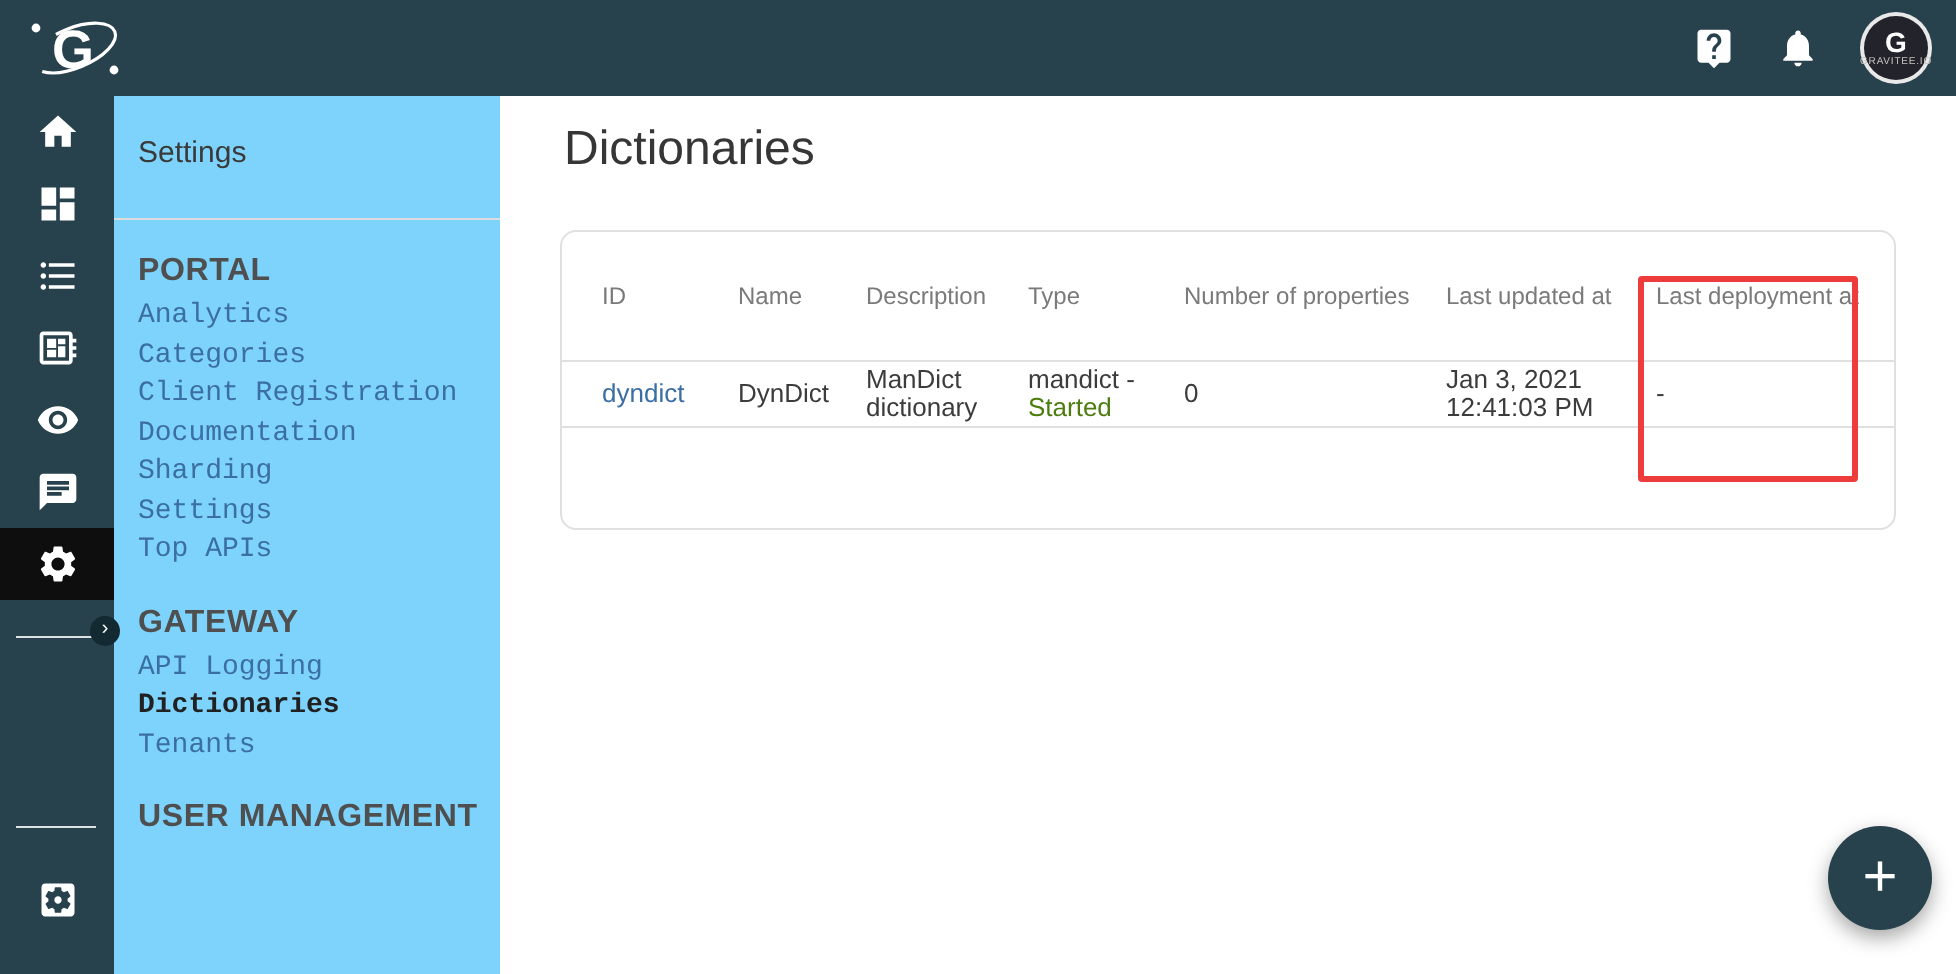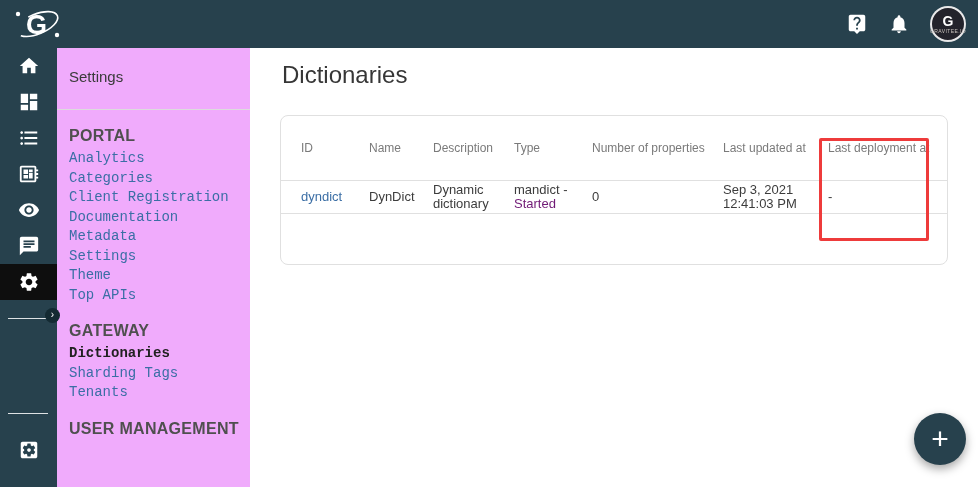--- a/index.html
+++ b/index.html
@@ -25,21 +25,21 @@
   .rail-divider { position:absolute; left:8px; width:40px; height:0; border-top:1px solid rgba(255,255,255,.85); }
   .rail-divider.d1 { top:270px; }
   .rail-divider.d2 { top:365px; }
   .collapse-btn { position:absolute; left:45px; top:308px; width:15px; height:15px; border-radius:50%;
                   background:#142a32; color:#fff; font-size:10px; line-height:14px; text-align:center;
                   cursor:pointer; z-index:6; }
   .rail-bottom { position:absolute; left:0; top:391px; width:57px; display:flex; justify-content:center; cursor:pointer; }
   .rail-bottom svg { width:22px; height:22px; }
 
   
-  .sidebar { position:absolute; left:57px; top:48px; width:207px; height:439px; background:#f0abfc;
+  .sidebar { position:absolute; left:57px; top:48px; width:207px; height:439px; background:#7dd3fc;
              border-right:1px solid #e0e0e0; }
   .sidebar-title { padding:20px 12px 0 12px; font-size:15px; color:#3a3a3a; height:61px; }
   .sidebar-sep { border-top:1px solid #dcdcdc; margin:0 0 0 0; }
   .section { padding-left:12px; }
   .section-label { font-size:16px; font-weight:bold; color:#4f4f4f; letter-spacing:.3px; margin-top:17px; margin-bottom:4px; }
   .nav-link { display:block; font-size:14px; color:#3b6ea5; line-height:19.5px; text-decoration:none; cursor:pointer;font-family:Liberation Mono, monospace; }
   .nav-link.active { color:#212121; font-weight:bold; }
 
   
   .main { position:absolute; left:250px; top:48px; width:728px; height:439px; background:#fff; }
@@ -50,21 +50,21 @@
   table { border-collapse:collapse; table-layout:fixed; width:668px; }
   col.c-id   { width:88px; }  col.c-name { width:64px; }  col.c-desc { width:81px; }
   col.c-type { width:78px; }  col.c-num  { width:131px; } col.c-upd  { width:105px; }
   col.c-dep  { width:121px; }
   th { height:64px; text-align:left; vertical-align:middle; font-size:12px; font-weight:normal;
        color:#7a7a7a; border-bottom:1px solid #e0e0e0; white-space:nowrap; }
   td { height:33px; vertical-align:middle; font-size:13px; color:#3c3c3c; line-height:14px;
        border-bottom:1px solid #e0e0e0; }
   th:first-child, td:first-child { padding-left:20px; }
   td .cell-link { color:#3b6ea5; text-decoration:none; cursor:pointer; }
-  .status-green { color:#701a75;text-align:right; }
+  .status-green { color:#4d7c0f;text-align:right; }
   td.wrap { padding-right:10px; }
 
   .annotation-box { position:absolute; left:569px; top:90px; width:110px; height:103px;
                     border:3px solid #ee3b3b; border-radius:2px; pointer-events:none; z-index:3; }
 
   .fab { position:absolute; right:12px; bottom:22px; width:52px; height:52px; border-radius:50%;
          background:#27414d; color:#fff; border:none; font-size:30px; font-weight:300; line-height:50px;
          text-align:center; cursor:pointer; box-shadow:0 4px 10px rgba(0,0,0,.35); }
 </style>
 </head>
@@ -140,30 +140,29 @@
 <div class="sidebar">
   <div class="sidebar-title">Settings</div>
   <div class="sidebar-sep"></div>
 
   <div class="section">
     <div class="section-label">PORTAL</div>
     <a class="nav-link">Analytics</a>
     <a class="nav-link">Categories</a>
     <a class="nav-link">Client Registration</a>
     <a class="nav-link">Documentation</a>
-    <a class="nav-link">Metadata</a>
+    <a class="nav-link">Sharding</a>
     <a class="nav-link">Settings</a>
-    <a class="nav-link">Theme</a>
     <a class="nav-link">Top APIs</a>
   </div>
 
   <div class="section">
     <div class="section-label">GATEWAY</div>
+    <a class="nav-link">API Logging</a>
     <a class="nav-link active">Dictionaries</a>
-    <a class="nav-link">Sharding Tags</a>
     <a class="nav-link">Tenants</a>
   </div>
 
   <div class="section">
     <div class="section-label">USER MANAGEMENT</div>
   </div>
 </div>
 
 <div class="main">
   <div class="page-title">Dictionaries</div>
@@ -187,27 +186,27 @@
           <th>Type</th>
           <th>Number of properties</th>
           <th>Last updated at</th>
           <th>Last deployment at</th>
         </tr>
       </thead>
       <tbody>
         <tr>
           <td><a class="cell-link">dyndict</a></td>
           <td>DynDict</td>
-          <td class="wrap">Dynamic dictionary</td>
+          <td class="wrap">ManDict dictionary</td>
           <td class="wrap">
             <span>mandict -</span>
             <span class="status-green">Started</span>
           </td>
           <td>0</td>
-          <td class="wrap">Sep 3, 2021 12:41:03 PM</td>
+          <td class="wrap">Jan 3, 2021 12:41:03 PM</td>
           <td class="wrap">-</td>
         </tr>
       </tbody>
     </table>
   </div>
 
   <div class="annotation-box"></div>
 
   <button class="fab">
     <span>+</span>

